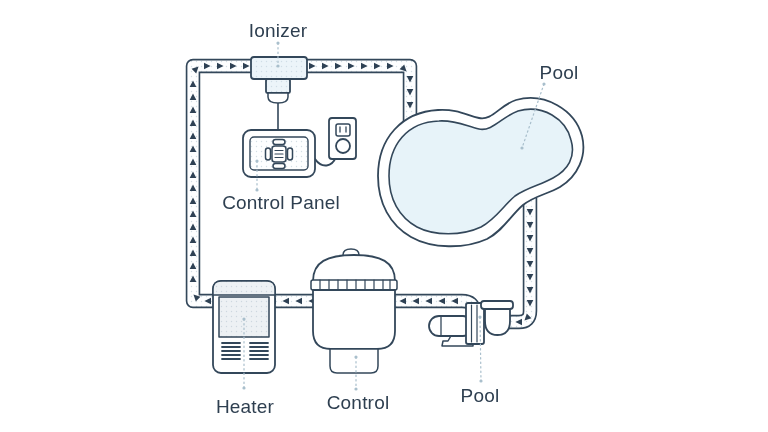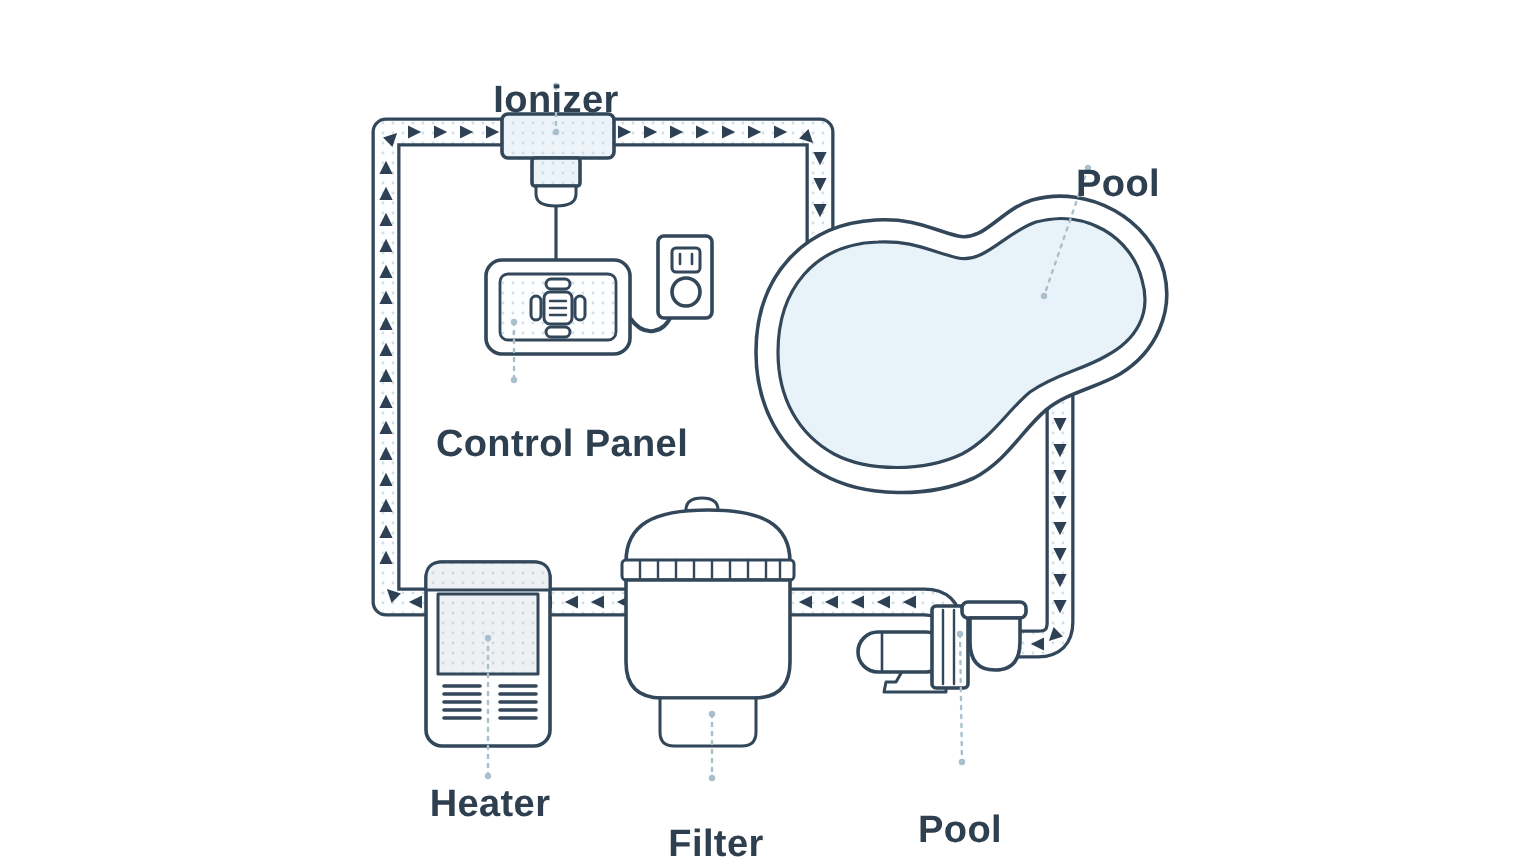--- a/index.html
+++ b/index.html
@@ -3,22 +3,22 @@
 <meta charset="utf-8">
 <style>
   html,body{margin:0;padding:0;background:#fff;}
   .stage{
     position:relative;width:768px;height:432px;overflow:hidden;
     background:var(--bg,#fff);
     font-family:"Liberation Sans",sans-serif;
   }
   .diagram-label{
     position:absolute;transform:translateX(-50%);
-    font-weight:700;font-size:19px;letter-spacing:.2px;
-    color:var(--label,#2e3f50);white-space:nowrap;margin-top:20px;
+    font-weight:400;font-size:19px;letter-spacing:.2px;
+    color:var(--label,#2e3f50);white-space:nowrap;
   }
   svg{position:absolute;left:0;top:0;}
   .pipe-outer{fill:none;stroke:var(--outline,#33475a);stroke-width:14.5;stroke-linejoin:round;}
   .pipe-inner{fill:none;stroke:url(#stipPipe);stroke-width:11.2;stroke-linejoin:round;}
   .comp{fill:#ffffff;stroke:var(--outline,#33475a);stroke-width:1.8;stroke-linejoin:round;}
   .comp-thin{fill:#ffffff;stroke:var(--outline,#33475a);stroke-width:1.5;stroke-linejoin:round;}
   .blue{fill:url(#stipBlue);stroke:var(--outline,#33475a);stroke-width:1.8;stroke-linejoin:round;}
   .gray{fill:url(#stipPanel);stroke:var(--outline,#33475a);stroke-width:1.5;stroke-linejoin:round;}
   .screen{fill:url(#stipPipe);stroke:var(--outline,#33475a);stroke-width:1.4;}
   .water{fill:var(--water,#e7f3f9);stroke:var(--outline,#33475a);stroke-width:1.6;}
@@ -212,16 +212,16 @@
         <circle class="ldot" cx="356" cy="389" r="1.6"></circle>
       <line class="leader" x1="480" y1="317" x2="481" y2="381"></line>
       <circle class="ldot" cx="480" cy="317" r="1.6"></circle>
         <circle class="ldot" cx="481" cy="381" r="1.6"></circle>
     </g>
   </svg>
 
   <div class="diagram-label" style="left:278px;top:20px;">Ionizer</div>
   <div class="diagram-label" style="left:559px;top:62px;">Pool</div>
   <div class="diagram-label" style="left:281px;top:192px;">Control Panel</div>
-  <div class="diagram-label" style="left:245px;top:372px;">Heater</div>
-  <div class="diagram-label" style="left:358px;top:392px;">Filter</div>
+  <div class="diagram-label" style="left:245px;top:396px;">Heater</div>
+  <div class="diagram-label" style="left:358px;top:392px;">Control</div>
   <div class="diagram-label" style="left:480px;top:385px;">Pool</div>
 </div>
 
 </body></html>

